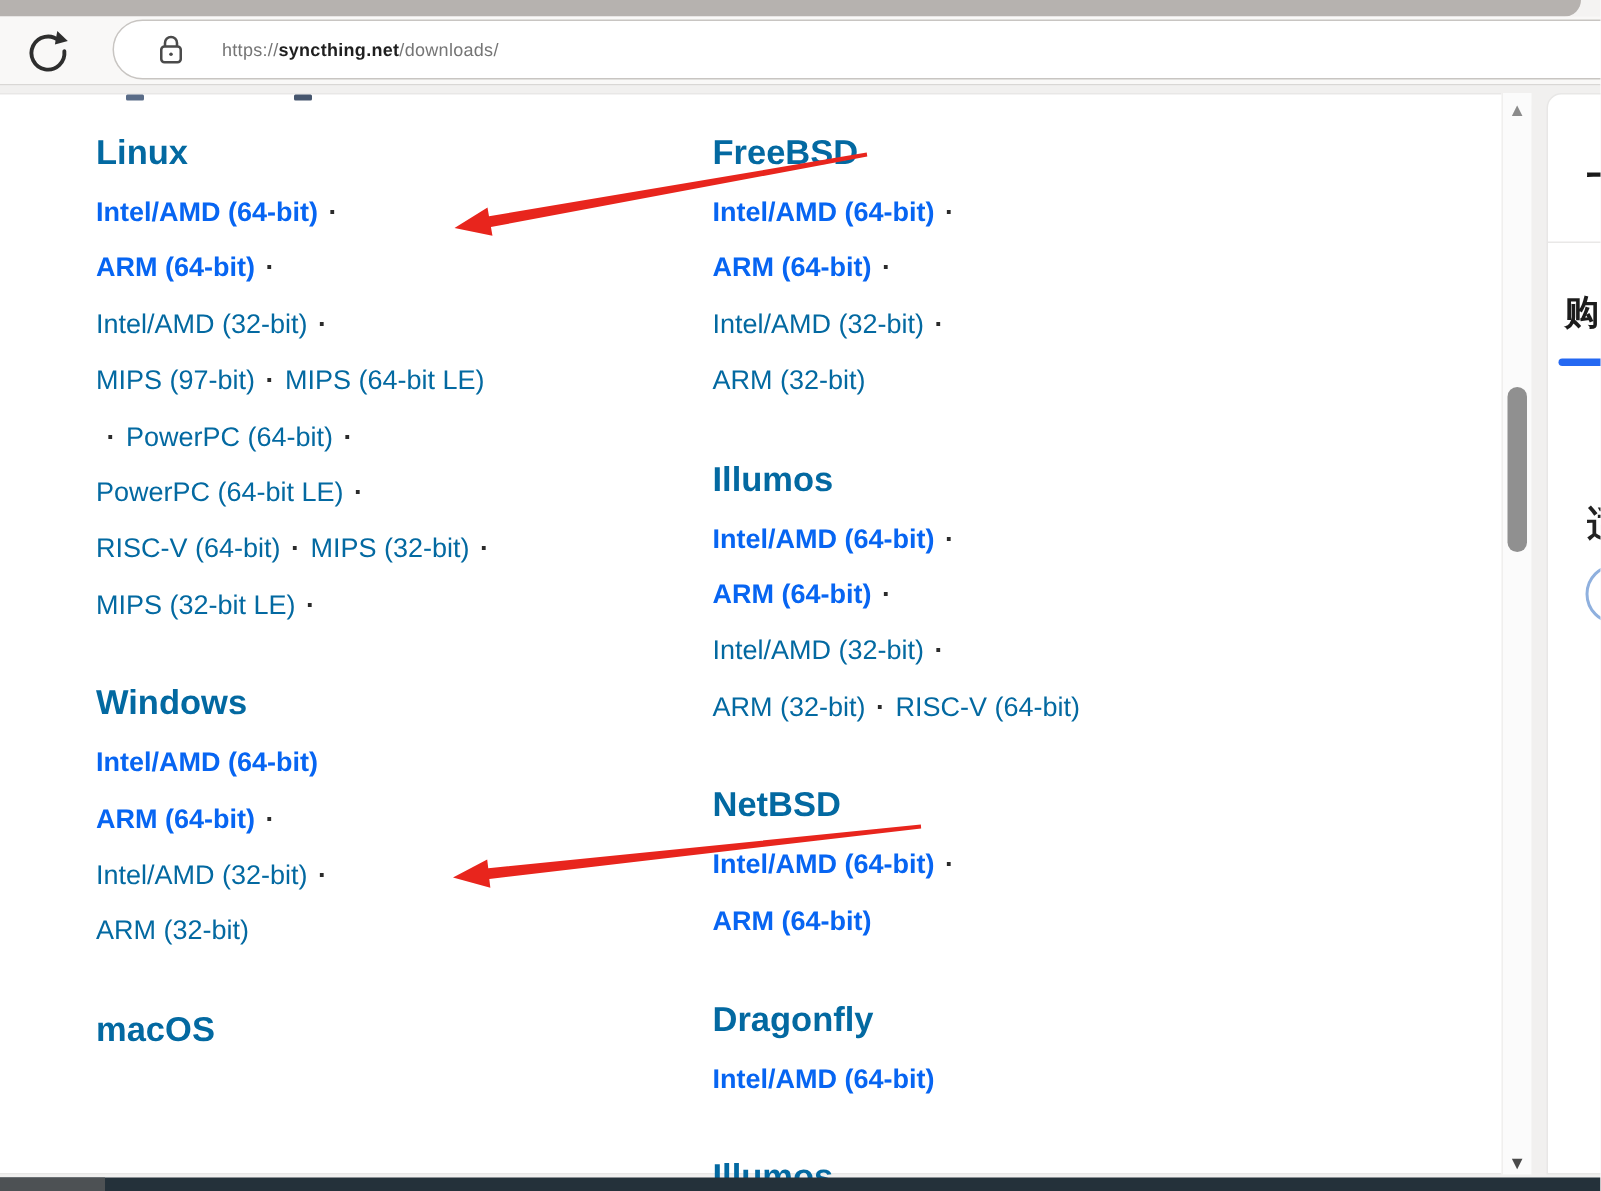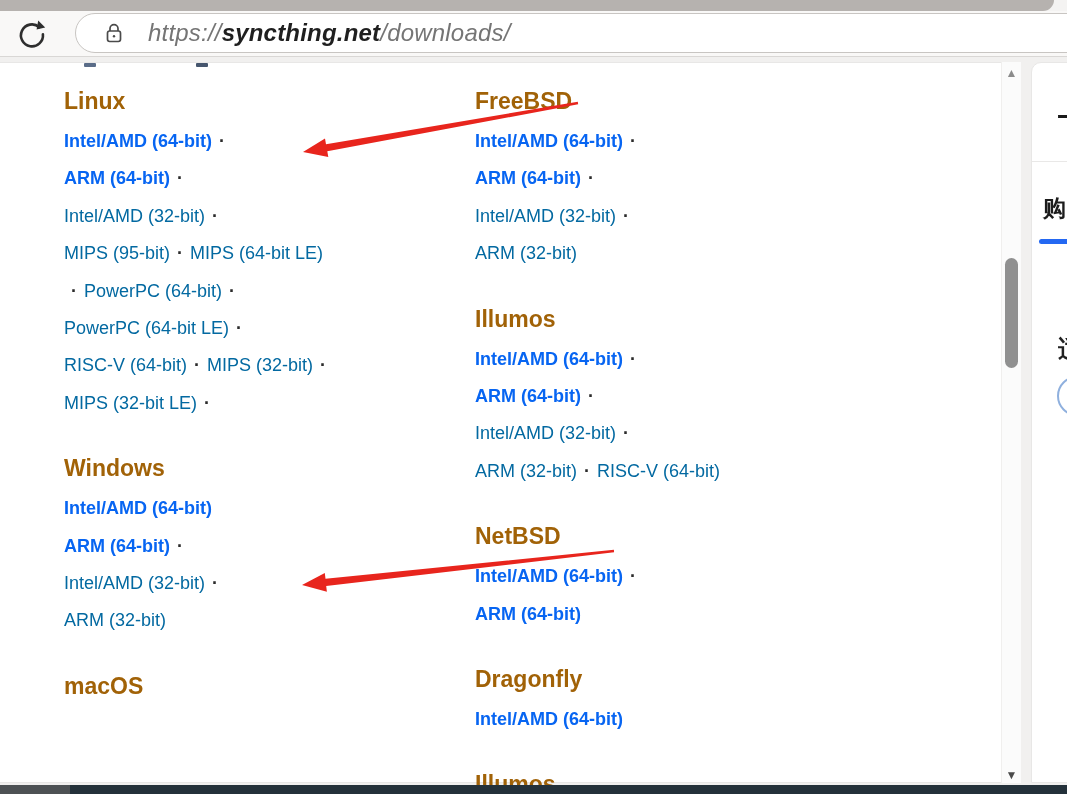--- a/index.html
+++ b/index.html
@@ -10,35 +10,35 @@
   
   .top-strip{position:absolute;left:0;top:0;width:1067px;height:11px;background:#f4f3f2;}
   .top-strip .tabbar{position:absolute;left:0;top:0;width:1054px;height:11px;background:#b6b2af;border-bottom-right-radius:12px;}
   .toolbar{position:absolute;left:0;top:11px;width:1067px;height:45px;background:#f9f8f7;border-bottom:1px solid #d9d7d5;}
   .reload-btn{position:absolute;left:13px;top:4px;width:38px;height:38px;display:flex;align-items:center;justify-content:center;}
   .url-pill{
     position:absolute;left:75px;top:2px;width:1040px;height:40px;background:#ffffff;
     border:1.5px solid #c8c5c2;border-radius:22px;display:flex;align-items:center;
     padding-left:26px;box-sizing:border-box;
   }
-  .url-text{font-size:24px;letter-spacing:.2px;margin-left:22px;white-space:nowrap;font-style:italic;}
+  .url-text{font-size:12px;letter-spacing:.2px;margin-left:22px;white-space:nowrap;}
   .url-text .dim{color:#757575;}
   .url-text .domain{color:#1f1f1f;font-weight:700;}
   
   .page-bg{position:absolute;left:0;top:57px;width:1067px;height:728px;background:#f1f0ef;}
   .main-card{
     position:absolute;left:0;top:62px;width:1021px;height:721px;background:#ffffff;
     border:1px solid #e8e7e6;border-left:none;border-top-right-radius:10px;box-sizing:border-box;
   }
   .frag{position:absolute;border-radius:1px;}
   
   .col{position:absolute;top:22px;}
   .col-left{left:64px;width:400px;}
   .col-right{left:475px;width:430px;}
-  .os-heading{font-size:23px;line-height:32px;font-weight:700;color:#a16207;margin:30px 0 6px;}
+  .os-heading{font-size:23px;line-height:32px;font-weight:700;color:#0369a1;margin:30px 0 6px;}
   .os-section:first-child .os-heading{margin-top:0;}
   .line{font-size:18px;line-height:37.4px;white-space:nowrap;}
   .lnk{color:#0369a1;text-decoration:none;cursor:pointer;}
   .lnk.bold{font-weight:700;color:#0765f2;}
   .sep{color:#2b2b2b;margin:0 7px;font-weight:700;}
   
   .scrollbar{position:absolute;left:1001px;top:62px;width:20px;height:721px;background:#fbfbfb;border-left:1px solid #f0efee;box-sizing:border-box;}
   .scroll-up{position:absolute;top:5px;left:0;width:100%;text-align:center;font-size:12px;color:#8b8b8b;line-height:12px;}
   .scroll-down{position:absolute;bottom:2px;left:0;width:100%;text-align:center;font-size:12px;color:#4a4a4a;line-height:12px;}
   .scroll-thumb{position:absolute;left:3px;top:196px;width:13px;height:110px;background:#909090;border-radius:7px;}
@@ -89,21 +89,21 @@
 <div class="main-card">
 
   <div class="frag" style="left:84px;top:0px;width:12px;height:4px;background:#5a6c88;"></div>
   <div class="frag" style="left:196px;top:0px;width:12px;height:4px;background:#46566e;"></div>
   <div class="col col-left" id="col-left">
       <div class="os-section">
         <div class="os-heading">Linux</div>
         <div class="line"><span class="lnk bold">Intel/AMD (64-bit)</span><span class="sep">·</span></div>
         <div class="line"><span class="lnk bold">ARM (64-bit)</span><span class="sep">·</span></div>
         <div class="line"><span class="lnk">Intel/AMD (32-bit)</span><span class="sep">·</span></div>
-        <div class="line"><span class="lnk">MIPS (95-bit)</span><span class="sep">·</span><span class="lnk">MIPS (64-bit LE)</span></div>
+        <div class="line"><span class="lnk">MIPS (97-bit)</span><span class="sep">·</span><span class="lnk">MIPS (64-bit LE)</span></div>
         <div class="line"><span class="sep">·</span><span class="lnk">PowerPC (64-bit)</span><span class="sep">·</span></div>
         <div class="line"><span class="lnk">PowerPC (64-bit LE)</span><span class="sep">·</span></div>
         <div class="line"><span class="lnk">RISC-V (64-bit)</span><span class="sep">·</span><span class="lnk">MIPS (32-bit)</span><span class="sep">·</span></div>
         <div class="line"><span class="lnk">MIPS (32-bit LE)</span><span class="sep">·</span></div>
       </div>
       <div class="os-section">
         <div class="os-heading">Windows</div>
         <div class="line"><span class="lnk bold">Intel/AMD (64-bit)</span></div>
         <div class="line"><span class="lnk bold">ARM (64-bit)</span><span class="sep">·</span></div>
         <div class="line"><span class="lnk">Intel/AMD (32-bit)</span><span class="sep">·</span></div>

